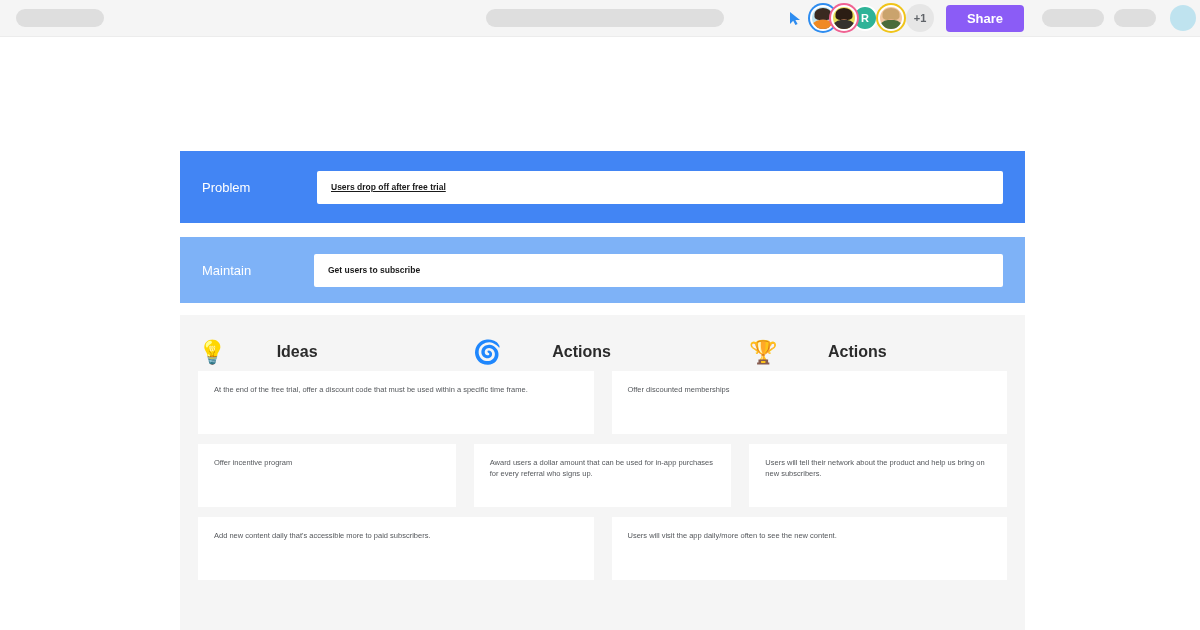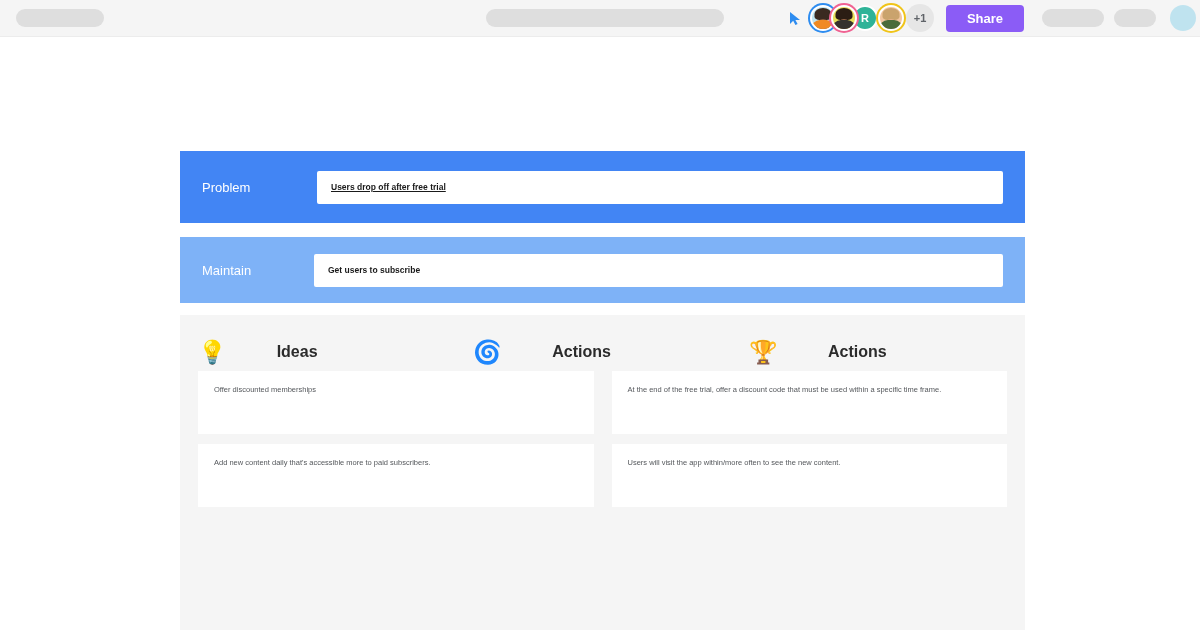--- a/index.html
+++ b/index.html
@@ -397,23 +397,28 @@
         <span class="gh-title">Actions</span>
       </div>
       <div class="gh-col">
         <span class="gh-emoji">🏆</span>
         <span class="gh-title">Actions</span>
       </div>
     </div>
 
     <div class="grid-rows">
       <div class="grid-row">
+        <div class="cell">At the end of the free trial, offer a discount code that must be used within a specific time frame.</div>
         <div class="cell">Offer discounted memberships</div>
-        <div class="cell">At the end of the free trial, offer a discount code that must be used within a specific time frame.</div>
+      </div>
+      <div class="grid-row">
+        <div class="cell">Offer incentive program</div>
+        <div class="cell">Award users a dollar amount that can be used for in-app purchases for every referral who signs up.</div>
+        <div class="cell">Users will tell their network about the product and help us bring on new subscribers.</div>
       </div>
       <div class="grid-row">
         <div class="cell">Add new content daily that's accessible more to paid subscribers.</div>
-        <div class="cell">Users will visit the app within/more often to see the new content.</div>
+        <div class="cell">Users will visit the app daily/more often to see the new content.</div>
       </div>
     </div>
 
   </div>
 </div>
 
 </body></html>

